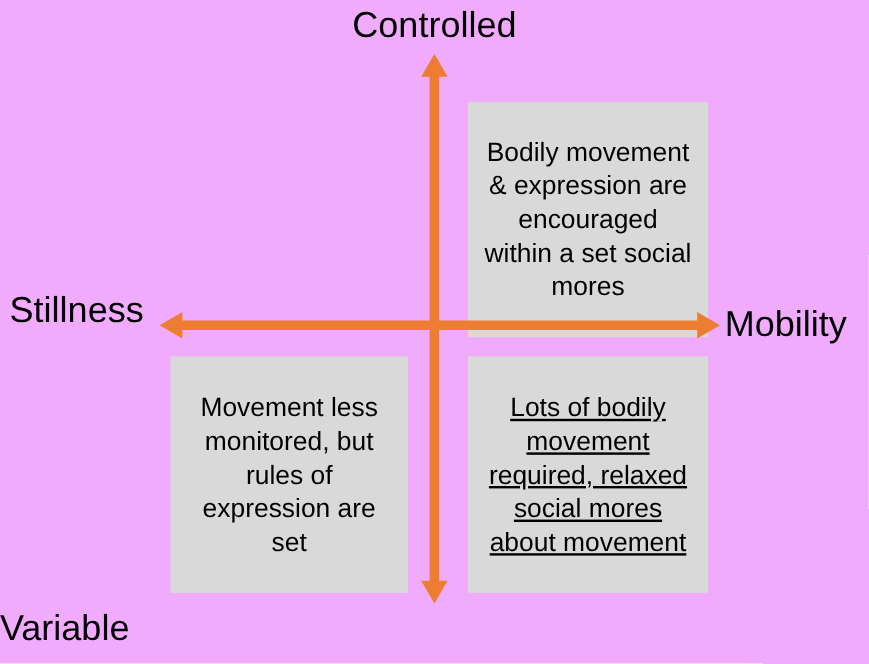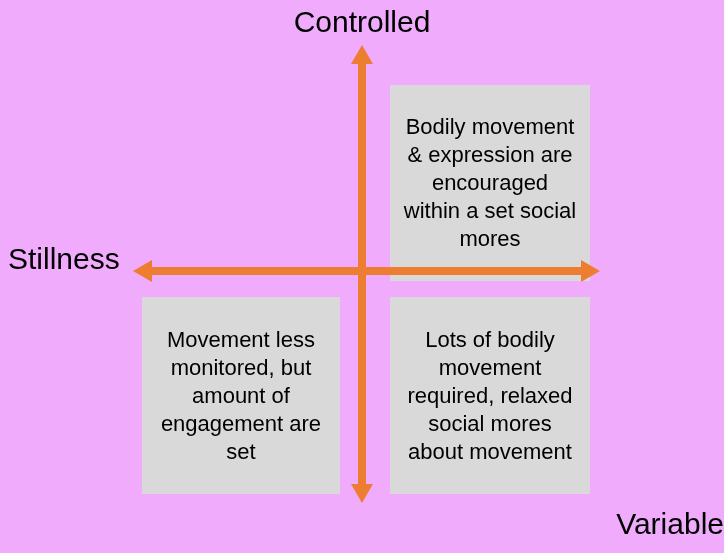--- a/index.html
+++ b/index.html
@@ -16,68 +16,69 @@
     overflow: hidden;
   }
   .axis-label {
     position: absolute;
     font-size: 30px;
     line-height: 36px;
     color: #000000;
     white-space: nowrap;
   }
   .axis-label.top    { top: 4px;   left: 0; width: 724px; text-align: center; }
-  .axis-label.bottom { top: 506px; left: 0; width: 724px; text-align: right; }
+  .axis-label.bottom { top: 506px; left: 0; width: 724px; text-align: left; }
   .axis-label.left   { top: 241px; left: 8px; }
   .axis-label.right  { top: 253px; left: 604px; }
   .quadrant {
     position: absolute;
     background: #d9d9d9;
     display: flex;
     align-items: center;
     justify-content: center;
     text-align: center;
     font-size: 22px;
     line-height: 28px;
     color: #000000;
     padding: 8px 11px;
     box-sizing: border-box;
   }
   .quadrant.tl { left: 142px; top: 52px;  width: 198px; height: 196px; }
   .quadrant.tr { left: 390px; top: 52px;  width: 200px; height: 196px; margin-top: 33px; }
   .quadrant.bl { left: 142px; top: 297px; width: 198px; height: 197px; }
-  .quadrant.br { left: 390px; top: 297px; width: 200px; height: 197px; }
+  .quadrant.br { left: 390px; top: 297px; width: 200px; height: 197px; text-decoration: underline; }
   .axes-svg {
     position: absolute;
     left: 0;
     top: 0;
     width: 724px;
     height: 553px;
     pointer-events: none;
   }
 </style>
 </head>
 <body>
 
 <div class="canvas">
 
   <div class="axis-label top">Controlled</div>
 
   <div class="axis-label left">Stillness</div>
 
+  <div class="axis-label right">Mobility</div>
 
   <div class="axis-label bottom">Variable</div>
 
 
   <div class="quadrant tr">
     <span>Bodily movement &amp; expression are encouraged within a set social mores</span>
   </div>
 
   <div class="quadrant bl">
-    <span>Movement less monitored, but amount of engagement are set</span>
+    <span>Movement less monitored, but rules of expression are set</span>
   </div>
 
   <div class="quadrant br">
     <span>Lots of bodily movement required, relaxed social mores about movement</span>
   </div>
 
   <svg class="axes-svg" viewBox="0 0 724 553" xmlns="http://www.w3.org/2000/svg">
 
     <line x1="362" y1="62" x2="362" y2="486" stroke-width="8" stroke="#ED7D31"></line>
     <polygon points="362,45 351,64 373,64" fill="#ED7D31"></polygon>

